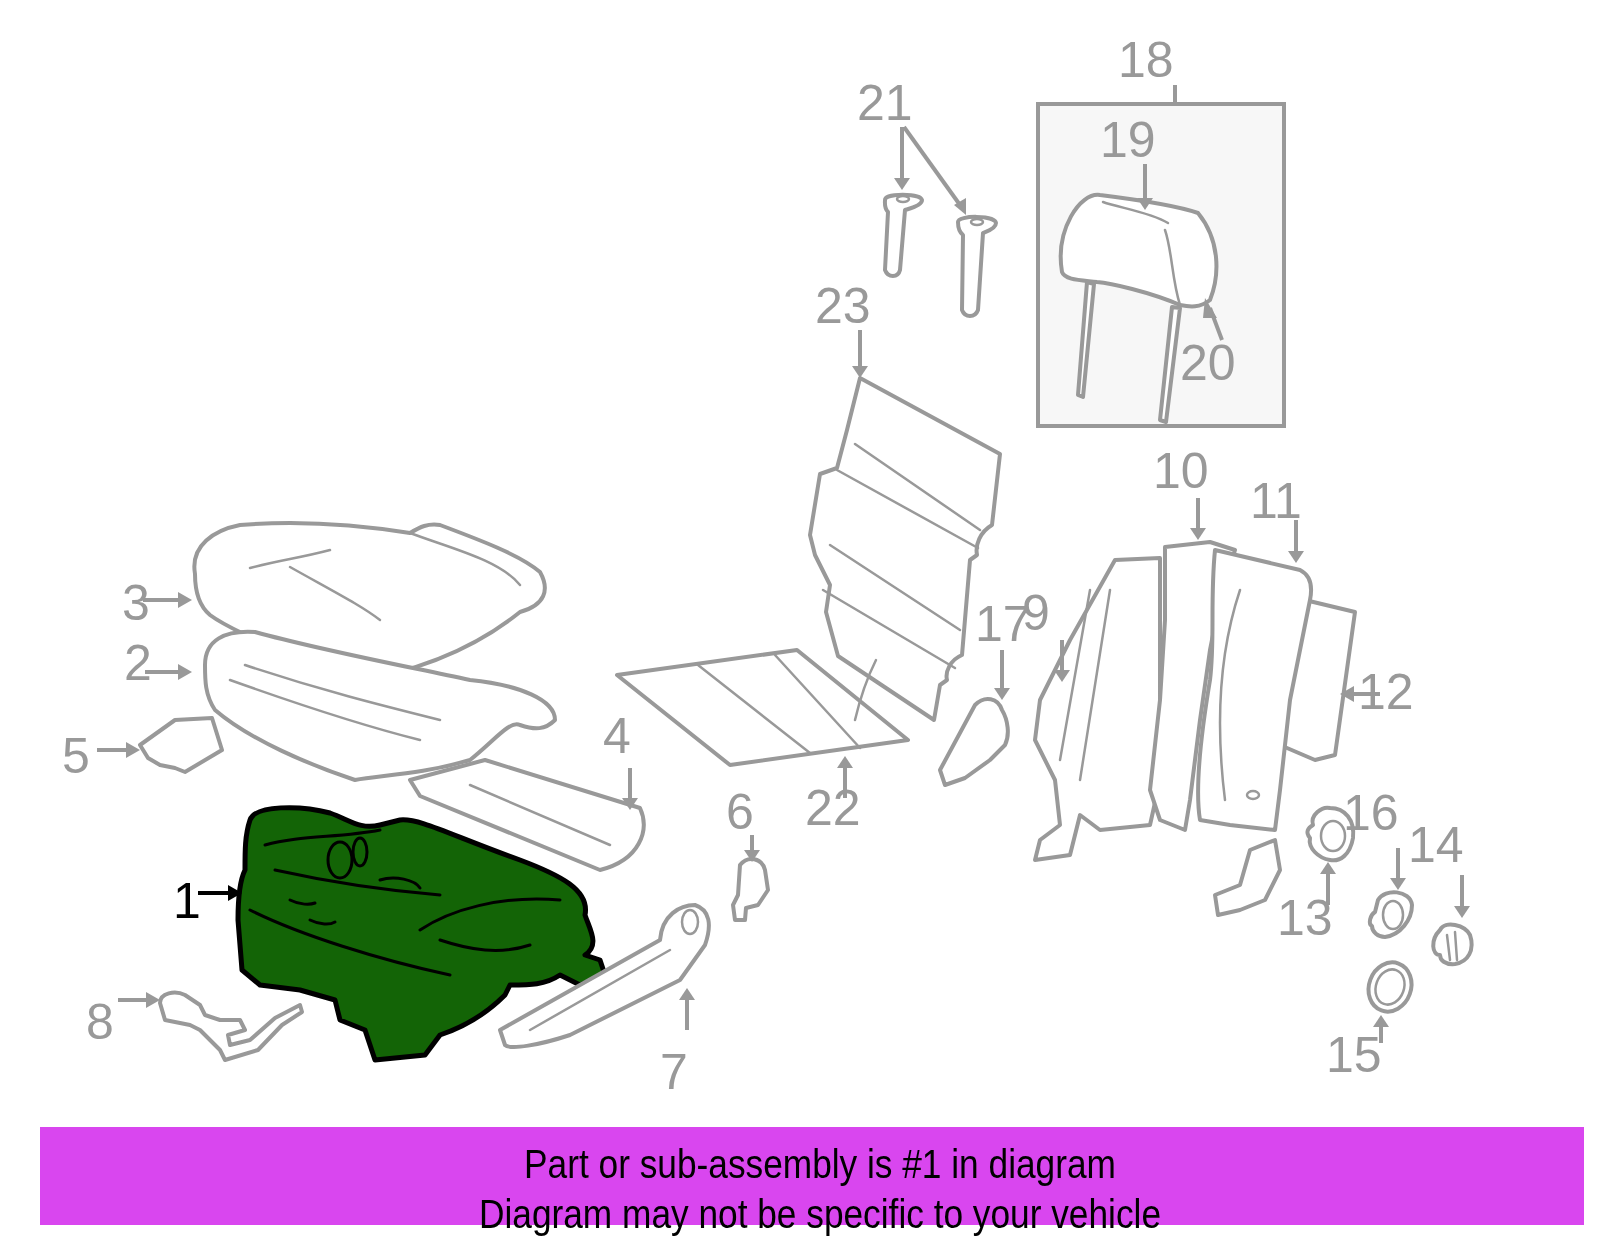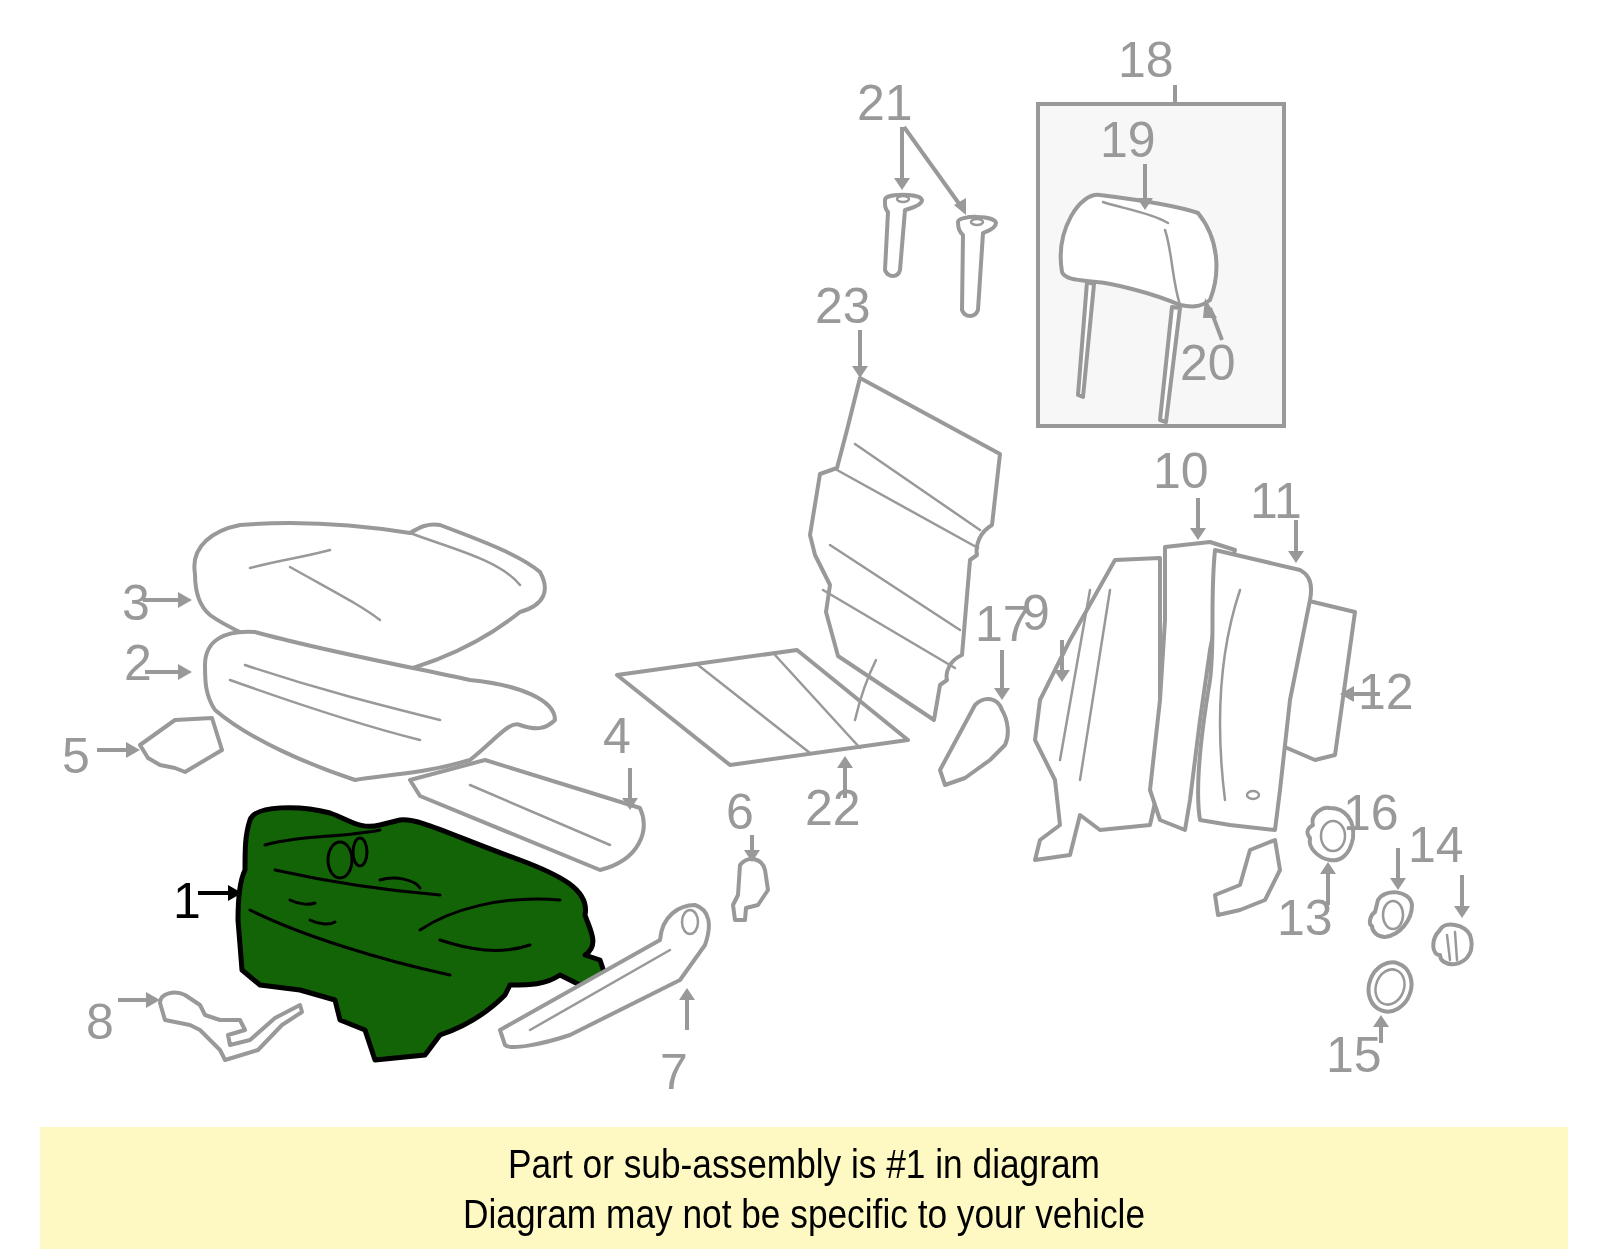--- a/index.html
+++ b/index.html
@@ -10,22 +10,22 @@
   .lbl.hl { fill: #000000; }
   .part { fill: #ffffff; stroke: #999999; stroke-width: 4; stroke-linejoin: round; stroke-linecap: round; }
   .detail { fill: none; stroke: #999999; stroke-width: 2.5; stroke-linecap: round; }
   .arrow { stroke: #999999; stroke-width: 4; fill: none; }
   .arrowhead { fill: #999999; }
   .arrow.hl { stroke: #000000; }
   .arrowhead.hl { fill: #000000; }
   .hlpart { fill: #136406; stroke: #000000; stroke-width: 5; stroke-linejoin: round; }
   .hldetail { fill: none; stroke: #000000; stroke-width: 3; stroke-linecap: round; }
   .box { fill: #f7f7f7; stroke: #999999; stroke-width: 4; }
-  #banner { position: absolute; left: 40px; top: 1127px; width: 1528px; height: 122px;
-            background: #fef9c3; color: #000000; text-align: center; }
+  #banner { position: absolute; left: 40px; top: 1127px; width: 1528px; height: 98px;
+            background: #d946ef; color: #000000; text-align: center; padding-left: 16px; }
   #banner .line { font-family: "Liberation Sans", sans-serif; font-size: 41px; line-height: 50px;
                   transform: scaleX(0.86); transform-origin: center; white-space: nowrap; }
   #banner .line1 { padding-top: 12px; }
 </style>
 </head>
 <body>
 
 <svg id="diagram" viewBox="0 0 1600 1249" xmlns="http://www.w3.org/2000/svg">
 
   <g>

